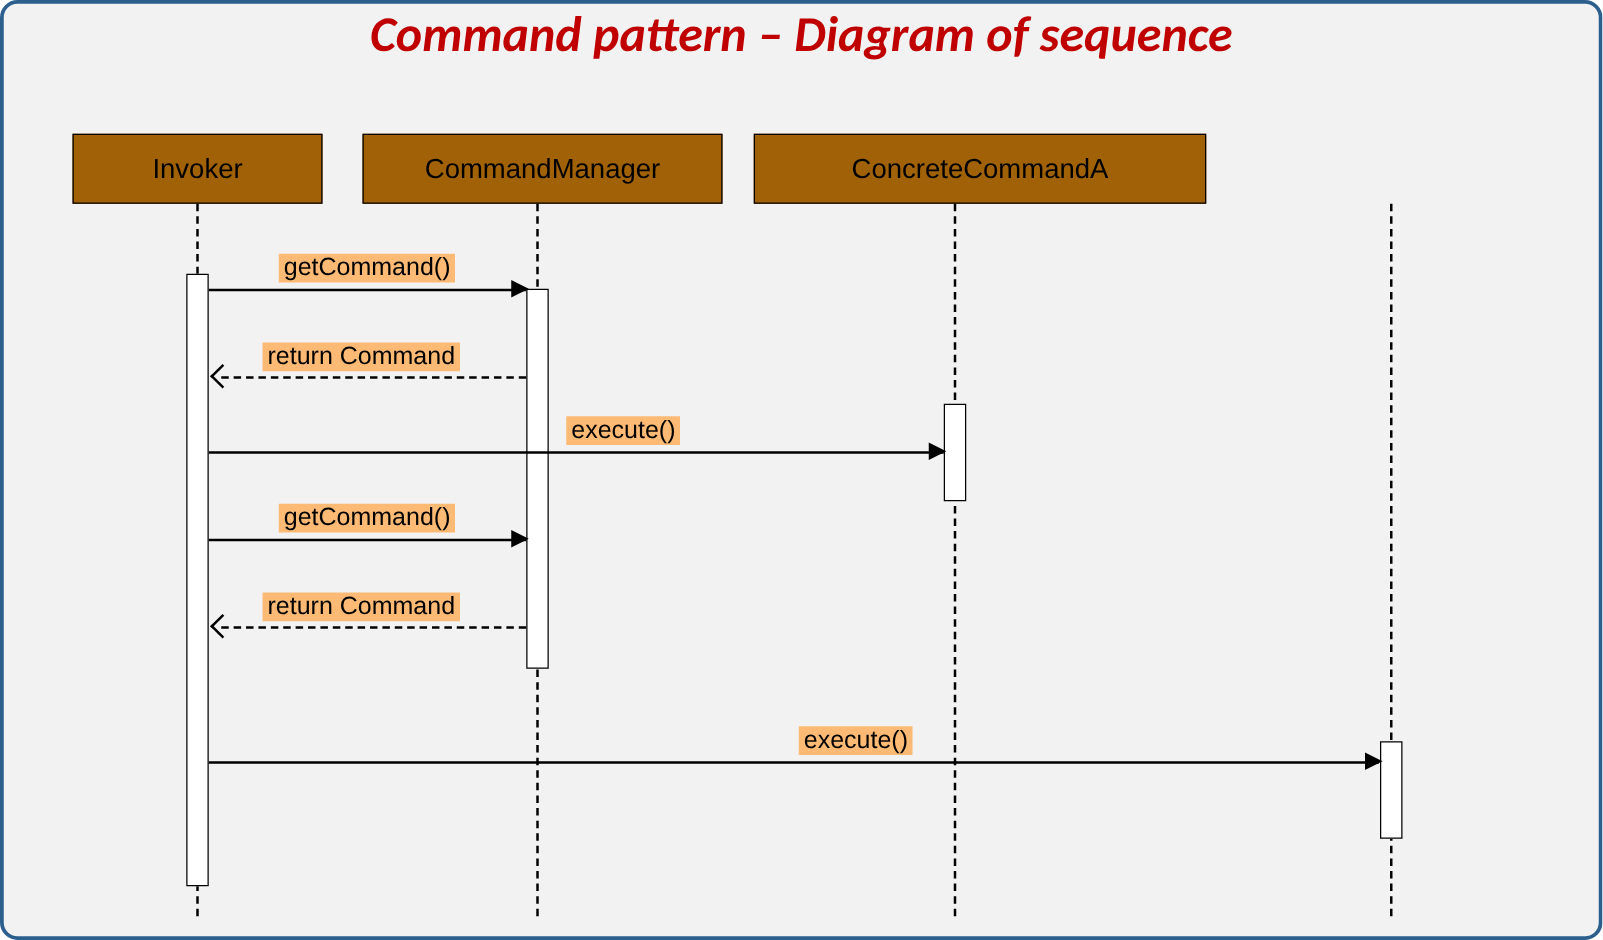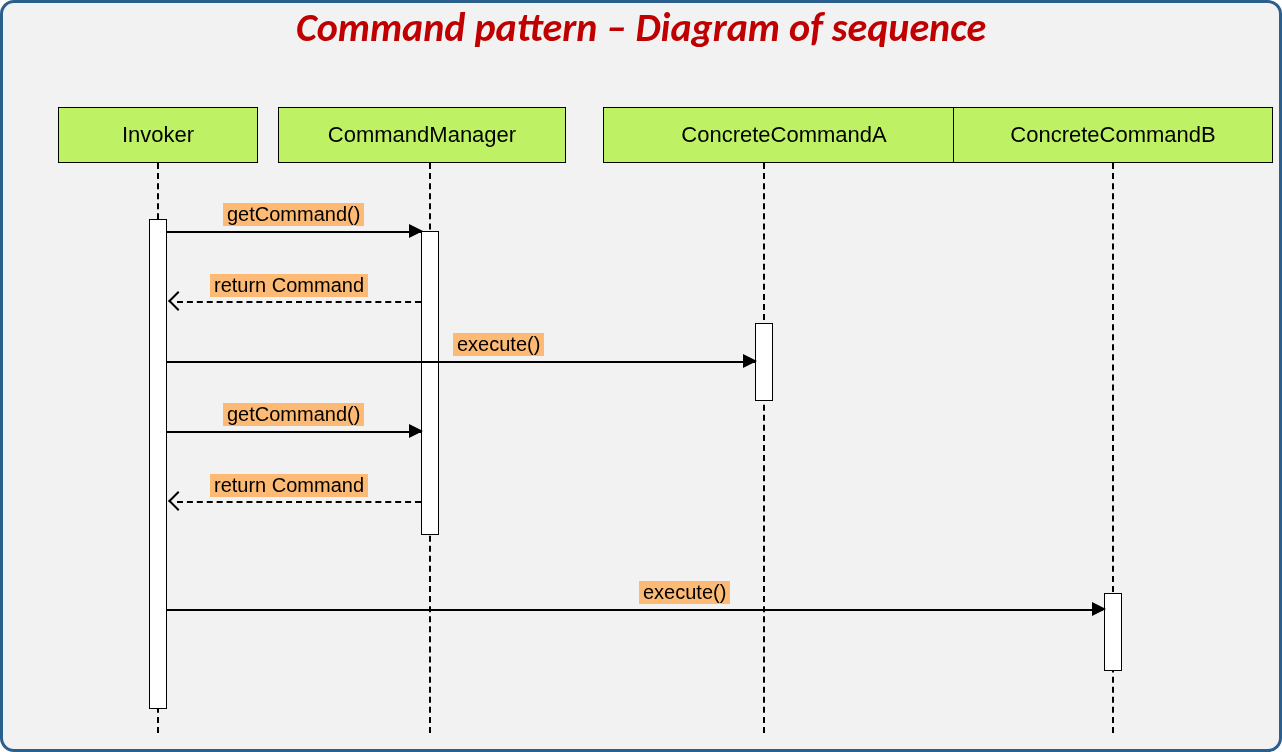--- a/index.html
+++ b/index.html
@@ -25,21 +25,21 @@
     font-style: italic;
     color: #c00000;
     font-family: "Calibri", "Segoe UI", Arial, sans-serif;
   }
   .canvas {
     position: absolute;
     left: 0; top: 0; right: 0; bottom: 0;
   }
   .participant-box {
     position: absolute;
-    background: #bef264;
+    background: #a16207;
     border: 1.5px solid #000;
     height: 56px;
     display: flex;
     align-items: center;
     justify-content: center;
     font-size: 22px;
     color: #000;
   }
   .lifeline {
     position: absolute;
@@ -89,28 +89,25 @@
 <body>
 
 <div class="diagram-frame">
   <div class="title">Command pattern – Diagram of sequence</div>
 
   <div class="canvas">
 
     <div class="participant-box" style="left:55px; top:104px; width:200px;">
       <span>Invoker</span>
     </div>
-    <div class="participant-box" style="left:275px; top:104px; width:288px;">
+    <div class="participant-box" style="left:287px; top:104px; width:288px;">
       <span>CommandManager</span>
     </div>
     <div class="participant-box" style="left:600px; top:104px; width:362px;">
       <span>ConcreteCommandA</span>
-    </div>
-    <div class="participant-box" style="left:950px; top:104px; width:320px;">
-      <span>ConcreteCommandB</span>
     </div>
 
     <div class="lifeline" style="left:154px; top:160px; height:570px;"></div>
     <div class="lifeline" style="left:426px; top:160px; height:570px;"></div>
     <div class="lifeline" style="left:760px; top:160px; height:570px;"></div>
     <div class="lifeline" style="left:1109px; top:160px; height:570px;"></div>
 
     <div class="activation" style="left:146px; top:216px; height:490px;"></div>
     <div class="activation" style="left:418px; top:228px; height:304px;"></div>
     <div class="activation" style="left:752px; top:320px; height:78px;"></div>

